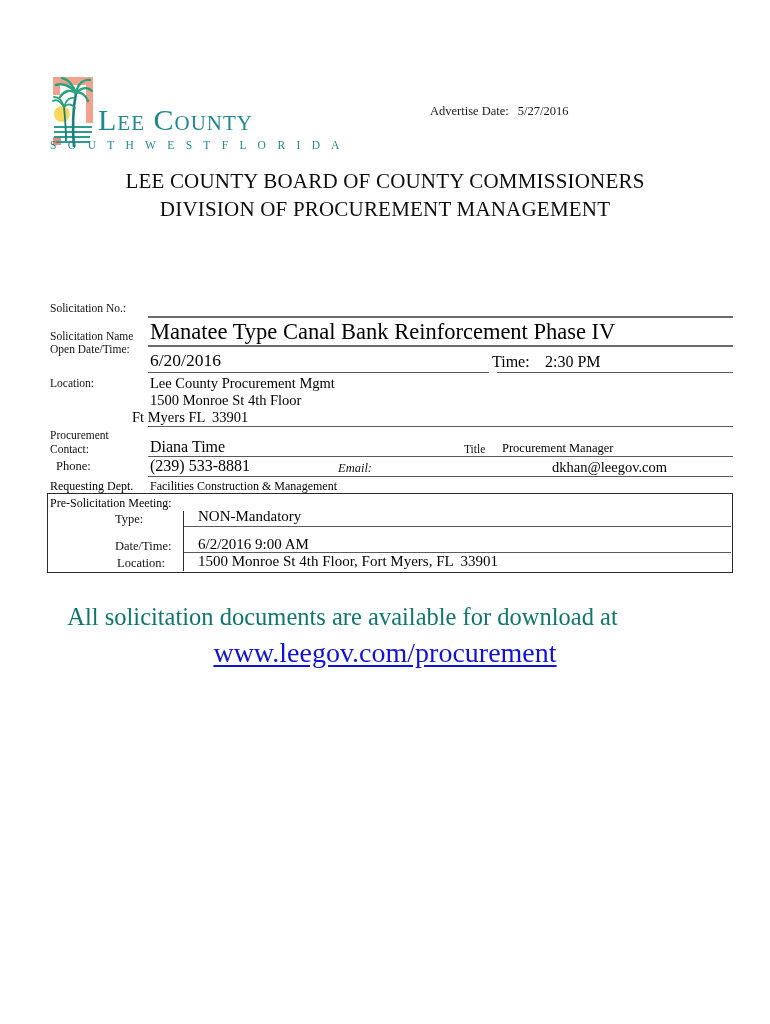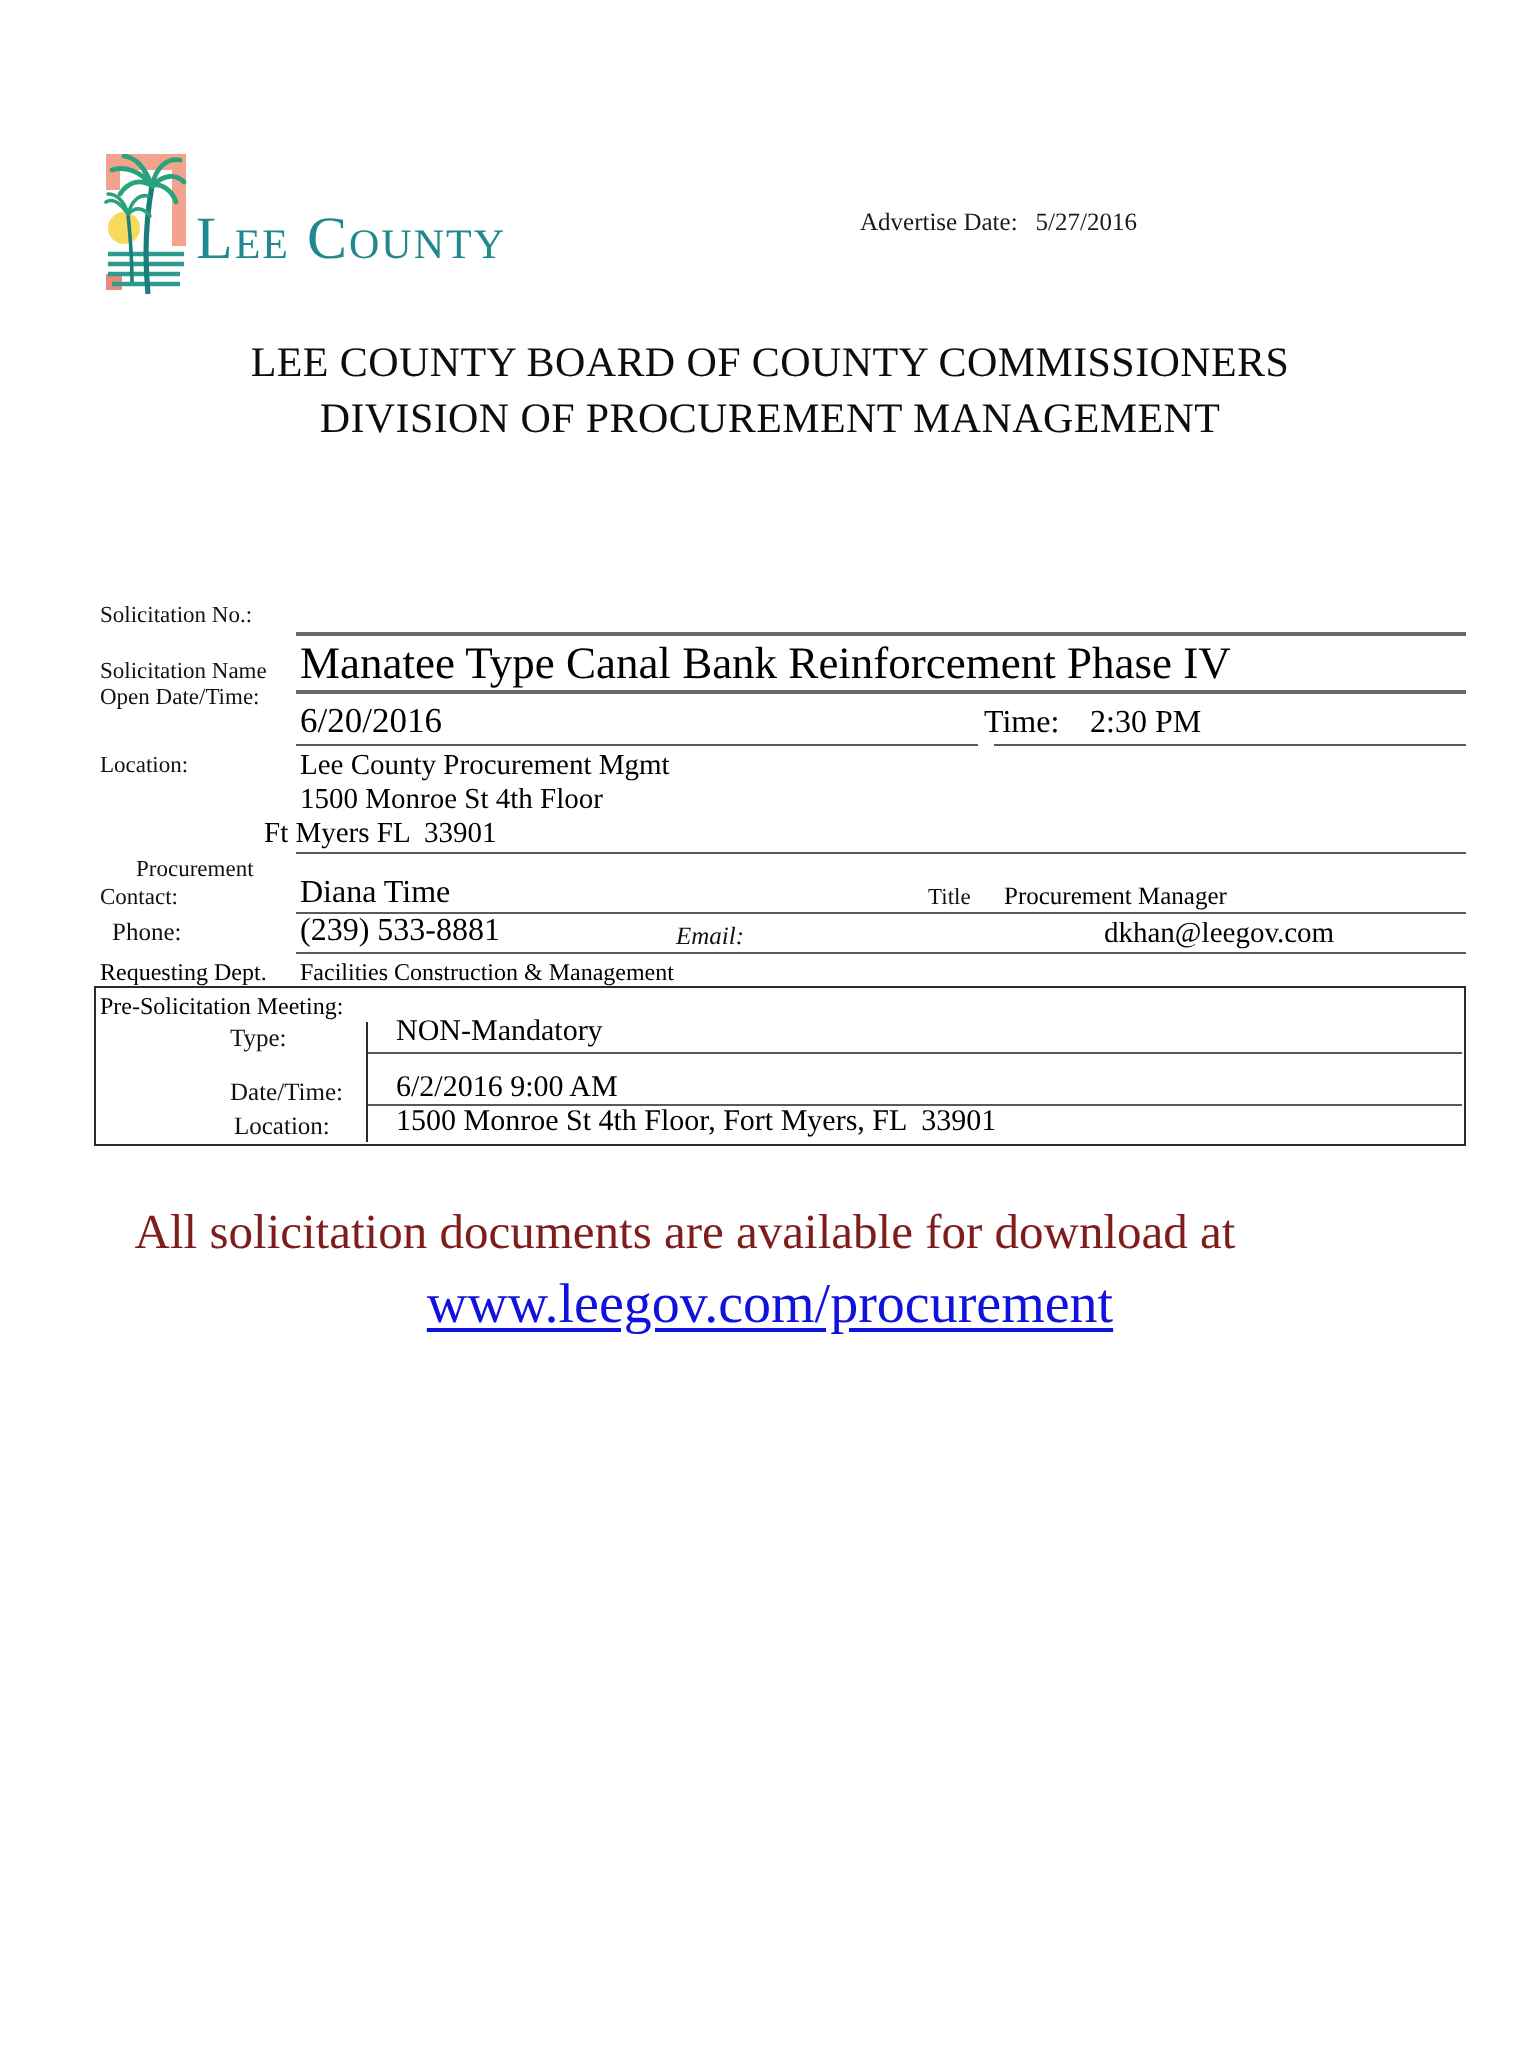--- a/index.html
+++ b/index.html
@@ -50,21 +50,21 @@
   .val-md{font-size:17.5px;}
   .val-sm{font-size:14.5px;line-height:17px;}
   .val-contact{font-size:16px;}
   .val-tiny{font-size:12.5px;}
   .hline{border-bottom:2px solid #6a6a6a;height:0;}
   .hline-thin{border-bottom:1.5px solid #5a5a5a;height:0;}
   .meeting-box{border:1.5px solid #2b2b2b;background:transparent;}
   .vline{border-left:1.5px solid #2b2b2b;width:0;}
   .footer-note{
     left:0;width:685px;text-align:center;
-    font-size:24.5px;color:#7f1d1d;
+    font-size:24.5px;color:#0f766e;
   }
   .footer-link-row{left:0;width:770px;text-align:center;}
   .footer-link-row a{
     font-size:28px;
     color:#1111dd;
     text-decoration:underline;
     text-underline-offset:3px;
     cursor:pointer;
   }
 </style>
@@ -92,20 +92,21 @@
       </g>
       <g stroke="#2aa37c" stroke-width="1.8" fill="none" stroke-linecap="round">
         <path d="M12,30 C8,24 4,22 1,24"></path>
         <path d="M12,30 C10,23 6,20 2,20"></path>
         <path d="M12,30 C14,23 18,20 22,21"></path>
         <path d="M12,30 C16,26 20,27 23,31"></path>
       </g>
     </svg>
   </div>
   <div class="abs logo-name" style="left:98px;top:103px;">Lee County</div>
+  <div class="abs logo-tagline" style="left:50px;top:139px;">S O U T H W E S T   F L O R I D A</div>
 
   <div class="abs advertise" style="left:430px;top:104px;">
     <span>Advertise Date:</span><span class="val">5/27/2016</span>
   </div>
 
   <div class="abs org-header" style="top:168px;">
     <div>LEE COUNTY BOARD OF COUNTY COMMISSIONERS</div>
     <div>DIVISION OF PROCUREMENT MANAGEMENT</div>
   </div>
 
@@ -123,21 +124,21 @@
   <div class="abs" style="left:545px;top:353px;font-size:16px;">2:30 PM</div>
   <div class="abs hline-thin" style="left:148px;top:372px;width:341px;"></div>
   <div class="abs hline-thin" style="left:497px;top:372px;width:236px;"></div>
 
   <div class="abs lbl" style="left:50px;top:377px;">Location:</div>
   <div class="abs val-sm" style="left:150px;top:375px;">Lee County Procurement Mgmt</div>
   <div class="abs val-sm" style="left:150px;top:392px;">1500 Monroe St 4th Floor</div>
   <div class="abs val-sm pre" style="left:132px;top:409px;">Ft Myers FL  33901</div>
   <div class="abs hline-thin" style="left:148px;top:426px;width:585px;"></div>
 
-  <div class="abs lbl" style="left:50px;top:429px;margin-left:18px;">Procurement</div>
+  <div class="abs lbl" style="left:50px;top:429px;">Procurement</div>
   <div class="abs lbl" style="left:50px;top:443px;">Contact:</div>
   <div class="abs val-contact" style="left:150px;top:438px;">Diana Time</div>
   <div class="abs lbl" style="left:464px;top:443px;">Title</div>
   <div class="abs val-tiny" style="left:502px;top:441px;">Procurement Manager</div>
   <div class="abs hline-thin" style="left:148px;top:456px;width:585px;"></div>
 
   <div class="abs lbl-md" style="left:56px;top:459px;">Phone:</div>
   <div class="abs val-contact" style="left:150px;top:457px;">(239) 533-8881</div>
   <div class="abs lbl-md" style="left:338px;top:461px;font-style:italic;">Email:</div>
   <div class="abs val-sm" style="left:552px;top:459px;">dkhan@leegov.com</div>

